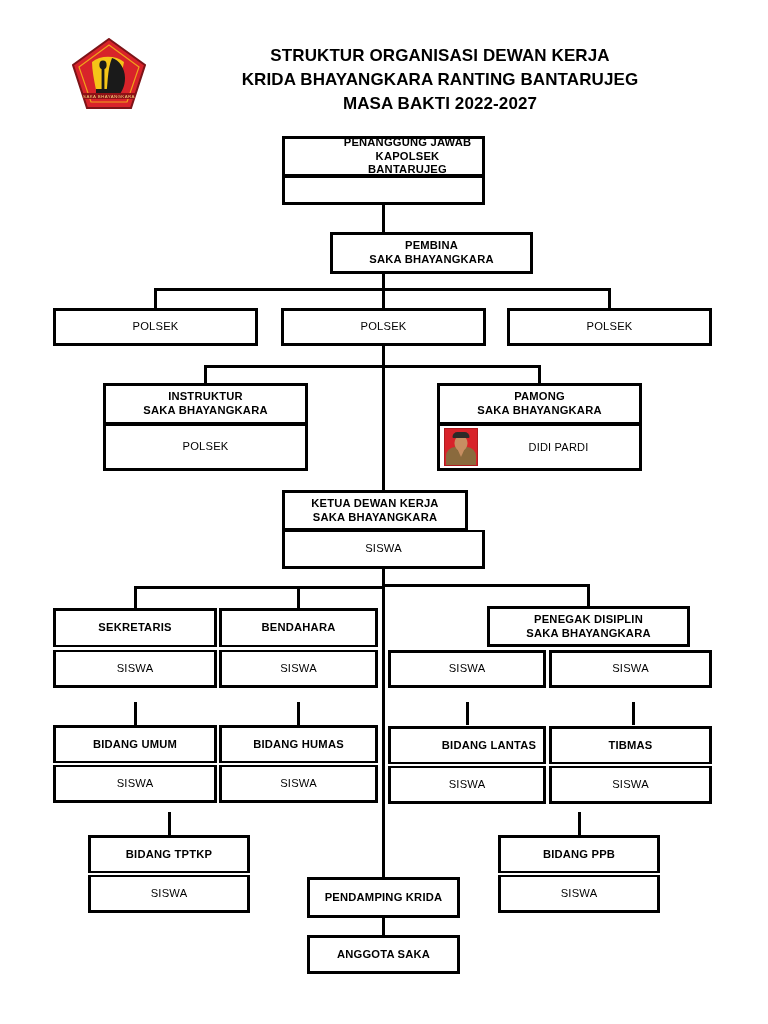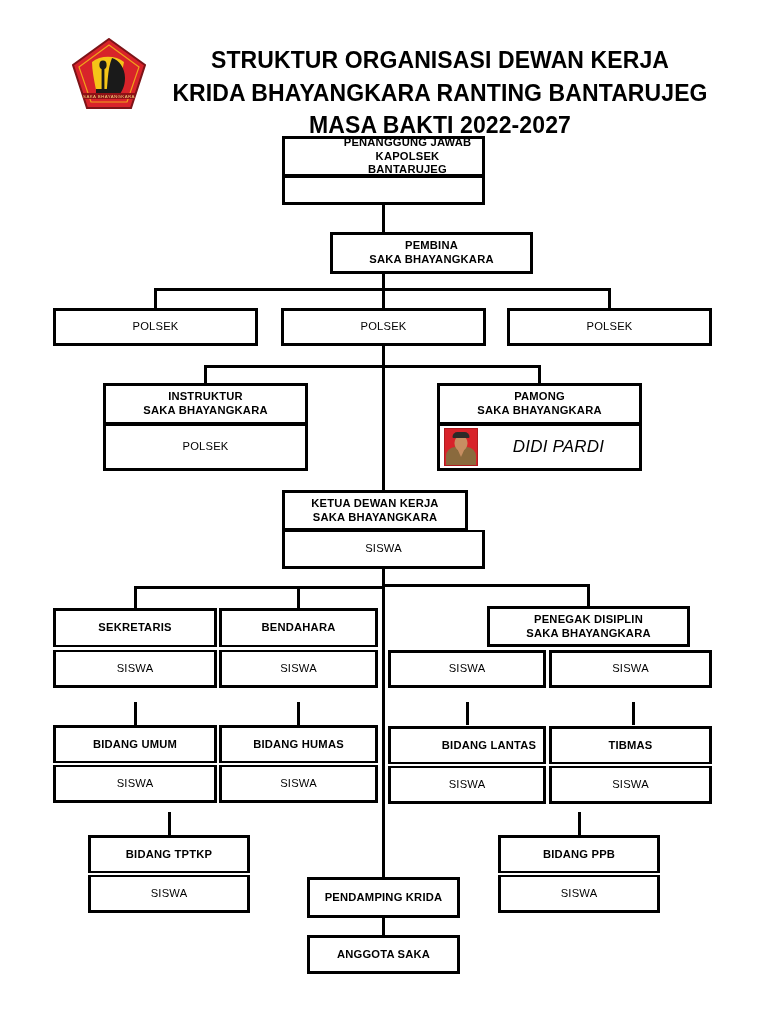--- a/index.html
+++ b/index.html
@@ -34,21 +34,21 @@
     top: 8px;
     width: 74px;
     height: 72px;
   }
   #title-block {
     position: absolute;
     left: 160px;
     top: 14px;
     width: 560px;
     text-align: center;
-    font-size: 23px;
+    font-size: 17px;
     font-weight: 600;
     line-height: 1.42;
     letter-spacing: 0.1px;
   }
   .title-line { display: block; white-space: nowrap; }
 
   
   .node {
     position: absolute;
     box-sizing: border-box;
@@ -126,24 +126,23 @@
     bottom: 8px;
     transform: translateX(-50%);
     width: 9px;
     height: 10px;
     background: #c78e62;
     clip-path: polygon(50% 100%, 0 0, 100% 0);
   }
   .person .pname {
     flex: 1 1 auto;
     text-align: center;
-    font-size: 17px;
+    font-size: 11px;
     font-weight: 400;
     letter-spacing: 0.2px;
-    font-style: italic;
   }
 
   
   .ln {
     position: absolute;
     background: #000000;
     z-index: 1;
   }
   .ln.v { width: 3px; }
   .ln.h { height: 3px; }

